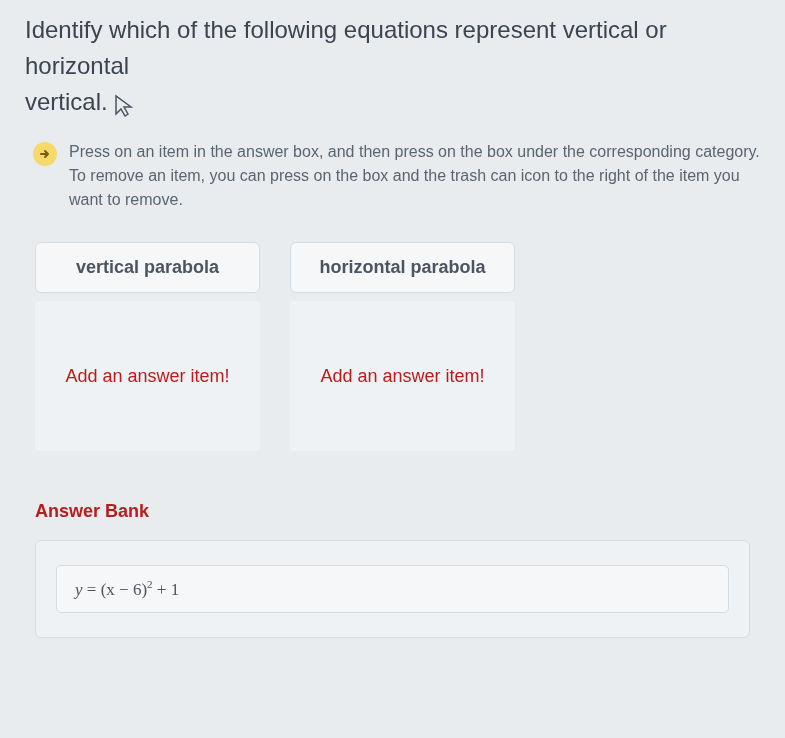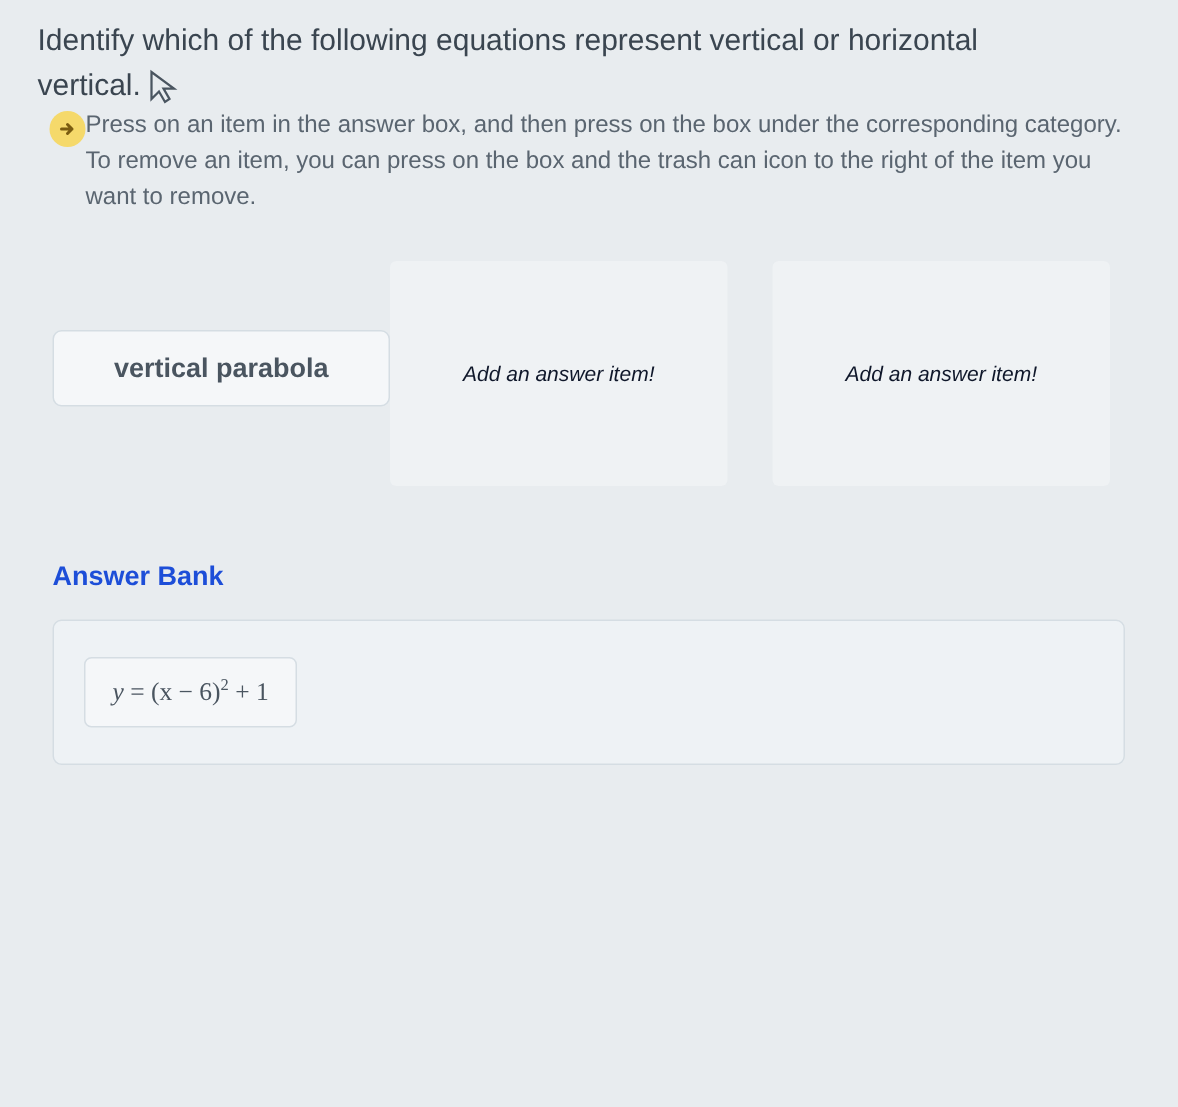--- a/index.html
+++ b/index.html
@@ -9,33 +9,35 @@
     }
     body {
       font-family: -apple-system, BlinkMacSystemFont, "Segoe UI", Arial, sans-serif;
       background: #e8ecef;
       width: 785px;
       height: 738px;
       padding: 12px 25px;
       color: #4a5560;
     }
     .question-text {
-      font-size: 20px;
+      font-size: 24px;
       color: #3a4550;
       line-height: 1.5;
+      margin-bottom: 20px;
     }
     .cursor {
       display: inline-block;
       width: 20px;
       height: 24px;
       vertical-align: middle;
     }
     .instruction-row {
       display: flex;
       align-items: flex-start;
+      gap: 12px;
       margin-bottom: 30px;
       padding-left: 8px;
     }
     .instruction-icon {
       flex-shrink: 0;
       width: 24px;
       height: 24px;
       border-radius: 50%;
       background: #f5d96b;
       display: flex;
@@ -53,21 +55,21 @@
       line-height: 1.5;
     }
     .categories-row {
       display: flex;
       gap: 30px;
       margin-left: 10px;
       margin-bottom: 50px;
     }
     .category-column {
       display: flex;
-      flex-direction: row;
+      flex-direction: column;
       align-items: center;
     }
     .category-header {
       background: #f5f7f9;
       border: 1px solid #d5dde3;
       border-radius: 6px;
       padding: 14px 28px;
       font-size: 18px;
       font-weight: 600;
       color: #4a5560;
@@ -78,40 +80,40 @@
     .drop-zone {
       width: 225px;
       height: 150px;
       background: rgba(245,247,249,0.5);
       border-radius: 4px;
       display: flex;
       align-items: center;
       justify-content: center;
     }
     .drop-placeholder {
-      font-size: 14px;
-      font-style: italic;
-      color: #0f172a;
+      font-size: 18px;
+      color: #b91c1c;
     }
     .answer-bank-label {
       font-size: 18px;
       font-weight: 600;
-      color: #1d4ed8;
+      color: #b91c1c;
       margin-left: 10px;
       margin-bottom: 18px;
     }
     .answer-bank {
       background: #eef2f5;
       border: 1px solid #d5dde3;
       border-radius: 6px;
       padding: 24px 20px;
       margin: 0 10px;
       display: flex;
       gap: 22px;
       flex-wrap: wrap;
+      flex-direction: column;
     }
     .answer-item {
       background: #f5f7f9;
       border: 1px solid #d5dde3;
       border-radius: 5px;
       padding: 12px 18px;
       font-size: 17px;
       color: #4a5560;
       font-family: "Times New Roman", serif;
       cursor: pointer;
@@ -162,20 +164,21 @@
 </div>
 
 <div class="categories-row">
   <div class="category-column">
     <div class="category-header">vertical parabola</div>
     <div class="drop-zone">
       <span class="drop-placeholder">Add an answer item!</span>
     </div>
   </div>
   <div class="category-column">
+    <div class="category-header">horizontal parabola</div>
     <div class="drop-zone">
       <span class="drop-placeholder">Add an answer item!</span>
     </div>
   </div>
 </div>
 
 <div class="answer-bank-label">Answer Bank</div>
 
 <div class="answer-bank">
   <div class="answer-item"><i>y</i> = (x − 6)<sup>2</sup> + 1</div>

